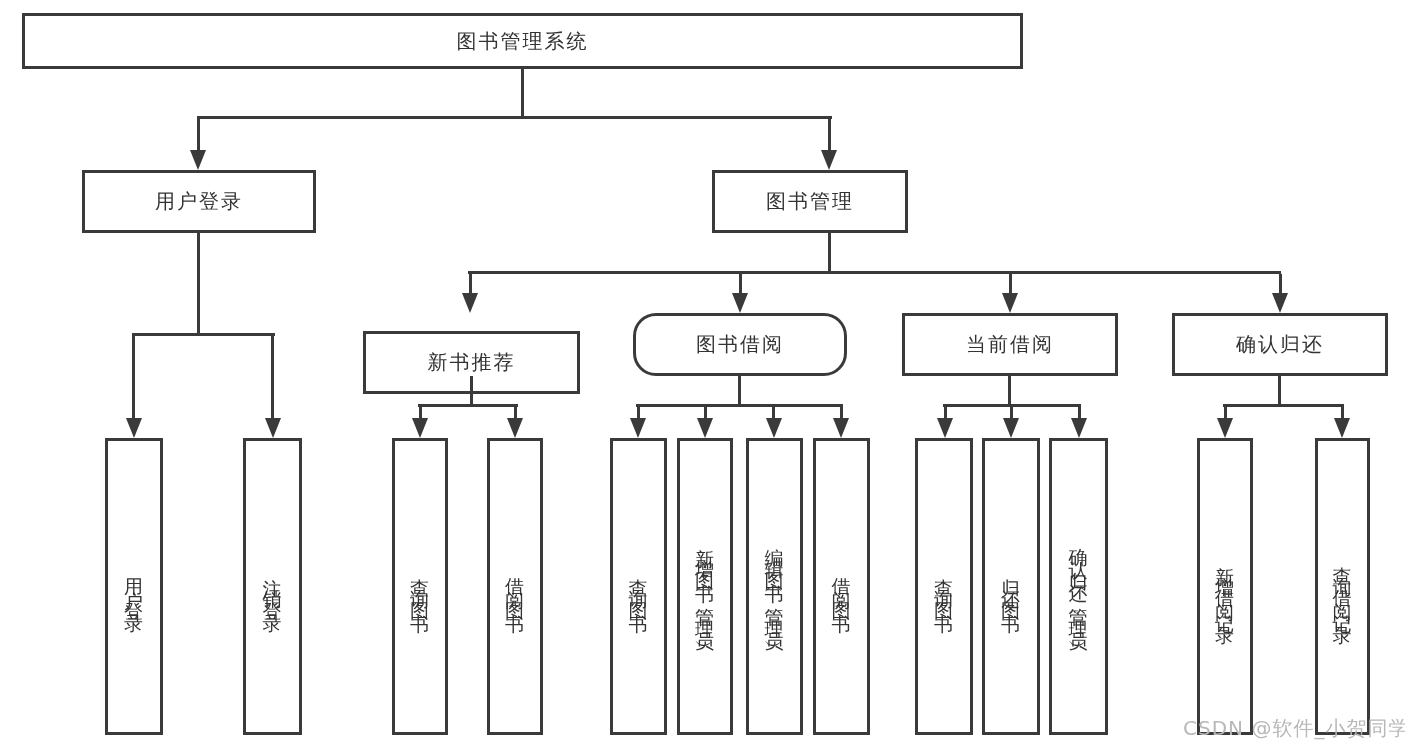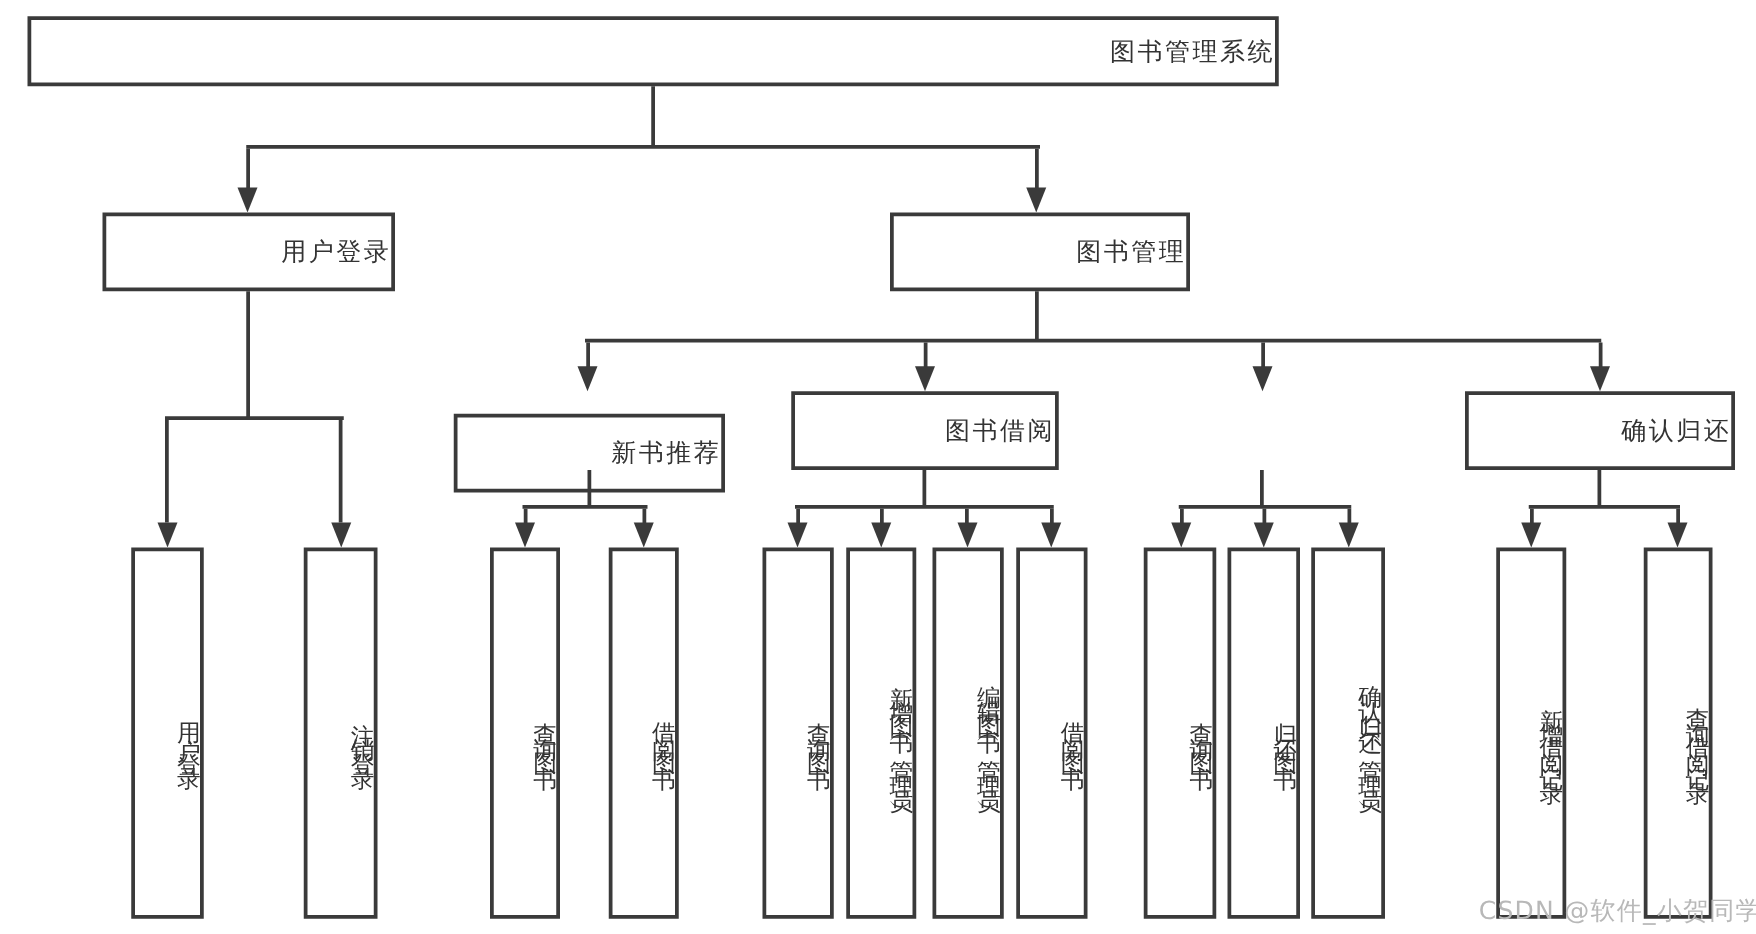--- a/index.html
+++ b/index.html
@@ -7,21 +7,21 @@
     position:relative; width:1405px; height:747px;
     background:var(--background,#ffffff);
     font-family:"DejaVu Sans","Liberation Sans",sans-serif;
     color:var(--text,#333333);
     overflow:hidden;
   }
   .box {
     position:absolute; box-sizing:border-box;
     border:3px solid var(--line,#3a3a3a);
     background:#ffffff;
-    display:flex; align-items:center; justify-content:flex-end;
+    display:flex; align-items:center; justify-content:center;
   }
   .hlabel { font-size:20px; letter-spacing:2px; white-space:nowrap; }
   .vlabel {
     writing-mode:vertical-rl; text-orientation:mixed;
     font-size:19px; letter-spacing:12px; line-height:1;
   }
   .hline, .vline { position:absolute; background:var(--line,#3a3a3a); }
   .arrow {
     position:absolute; width:0; height:0;
     border-left:8px solid transparent;
@@ -46,21 +46,21 @@
   <div class="vline" style="left:521px;top:69px;width:3px;height:49px;"></div>
   <div class="hline" style="left:197px;top:116px;width:635px;height:3px;"></div>
   <div class="vline" style="left:197px;top:119px;width:3px;height:33px;"></div>
   <div class="arrow" style="left:190px;top:150px;"></div>
   <div class="vline" style="left:828px;top:119px;width:3px;height:33px;"></div>
   <div class="arrow" style="left:821px;top:150px;"></div>
 
   <div class="box" style="left:82px;top:170px;width:234px;height:63px;">
     <span class="hlabel">用户登录</span>
   </div>
-  <div class="box" style="left:712px;top:170px;width:240px;height:63px;">
+  <div class="box" style="left:712px;top:170px;width:196px;height:63px;">
     <span class="hlabel">图书管理</span>
   </div>
 
   <div class="vline" style="left:197px;top:233px;width:3px;height:102px;"></div>
   <div class="hline" style="left:132px;top:333px;width:143px;height:3px;"></div>
   <div class="vline" style="left:132px;top:336px;width:3px;height:82px;"></div>
   <div class="arrow" style="left:126px;top:418px;"></div>
   <div class="vline" style="left:271px;top:336px;width:3px;height:82px;"></div>
   <div class="arrow" style="left:265px;top:418px;"></div>
 
@@ -71,22 +71,25 @@
   <div class="vline" style="left:739px;top:274px;width:3px;height:20px;"></div>
   <div class="arrow" style="left:732px;top:293px;"></div>
   <div class="vline" style="left:1009px;top:274px;width:3px;height:20px;"></div>
   <div class="arrow" style="left:1002px;top:293px;"></div>
   <div class="vline" style="left:1279px;top:274px;width:3px;height:20px;"></div>
   <div class="arrow" style="left:1272px;top:293px;"></div>
 
   <div class="box" style="left:363px;top:331px;width:217px;height:63px;">
     <span class="hlabel">新书推荐</span>
   </div>
-  <div class="box" style="left:633px;top:313px;width:214px;height:63px;">
+  <div class="box" style="left:633px;top:313px;width:214px;height:63px;border-radius:23px;">
     <span class="hlabel">图书借阅</span>
+  </div>
+  <div class="box" style="left:902px;top:313px;width:216px;height:63px;">
+    <span class="hlabel">当前借阅</span>
   </div>
   <div class="box" style="left:1172px;top:313px;width:216px;height:63px;">
     <span class="hlabel">确认归还</span>
   </div>
 
   <div class="vline" style="left:470px;top:376px;width:3px;height:30px;"></div>
   <div class="hline" style="left:418px;top:404px;width:100px;height:3px;"></div>
   <div class="vline" style="left:419px;top:407px;width:3px;height:12px;"></div>
   <div class="arrow" style="left:412px;top:418px;"></div>
   <div class="vline" style="left:514px;top:407px;width:3px;height:12px;"></div>

